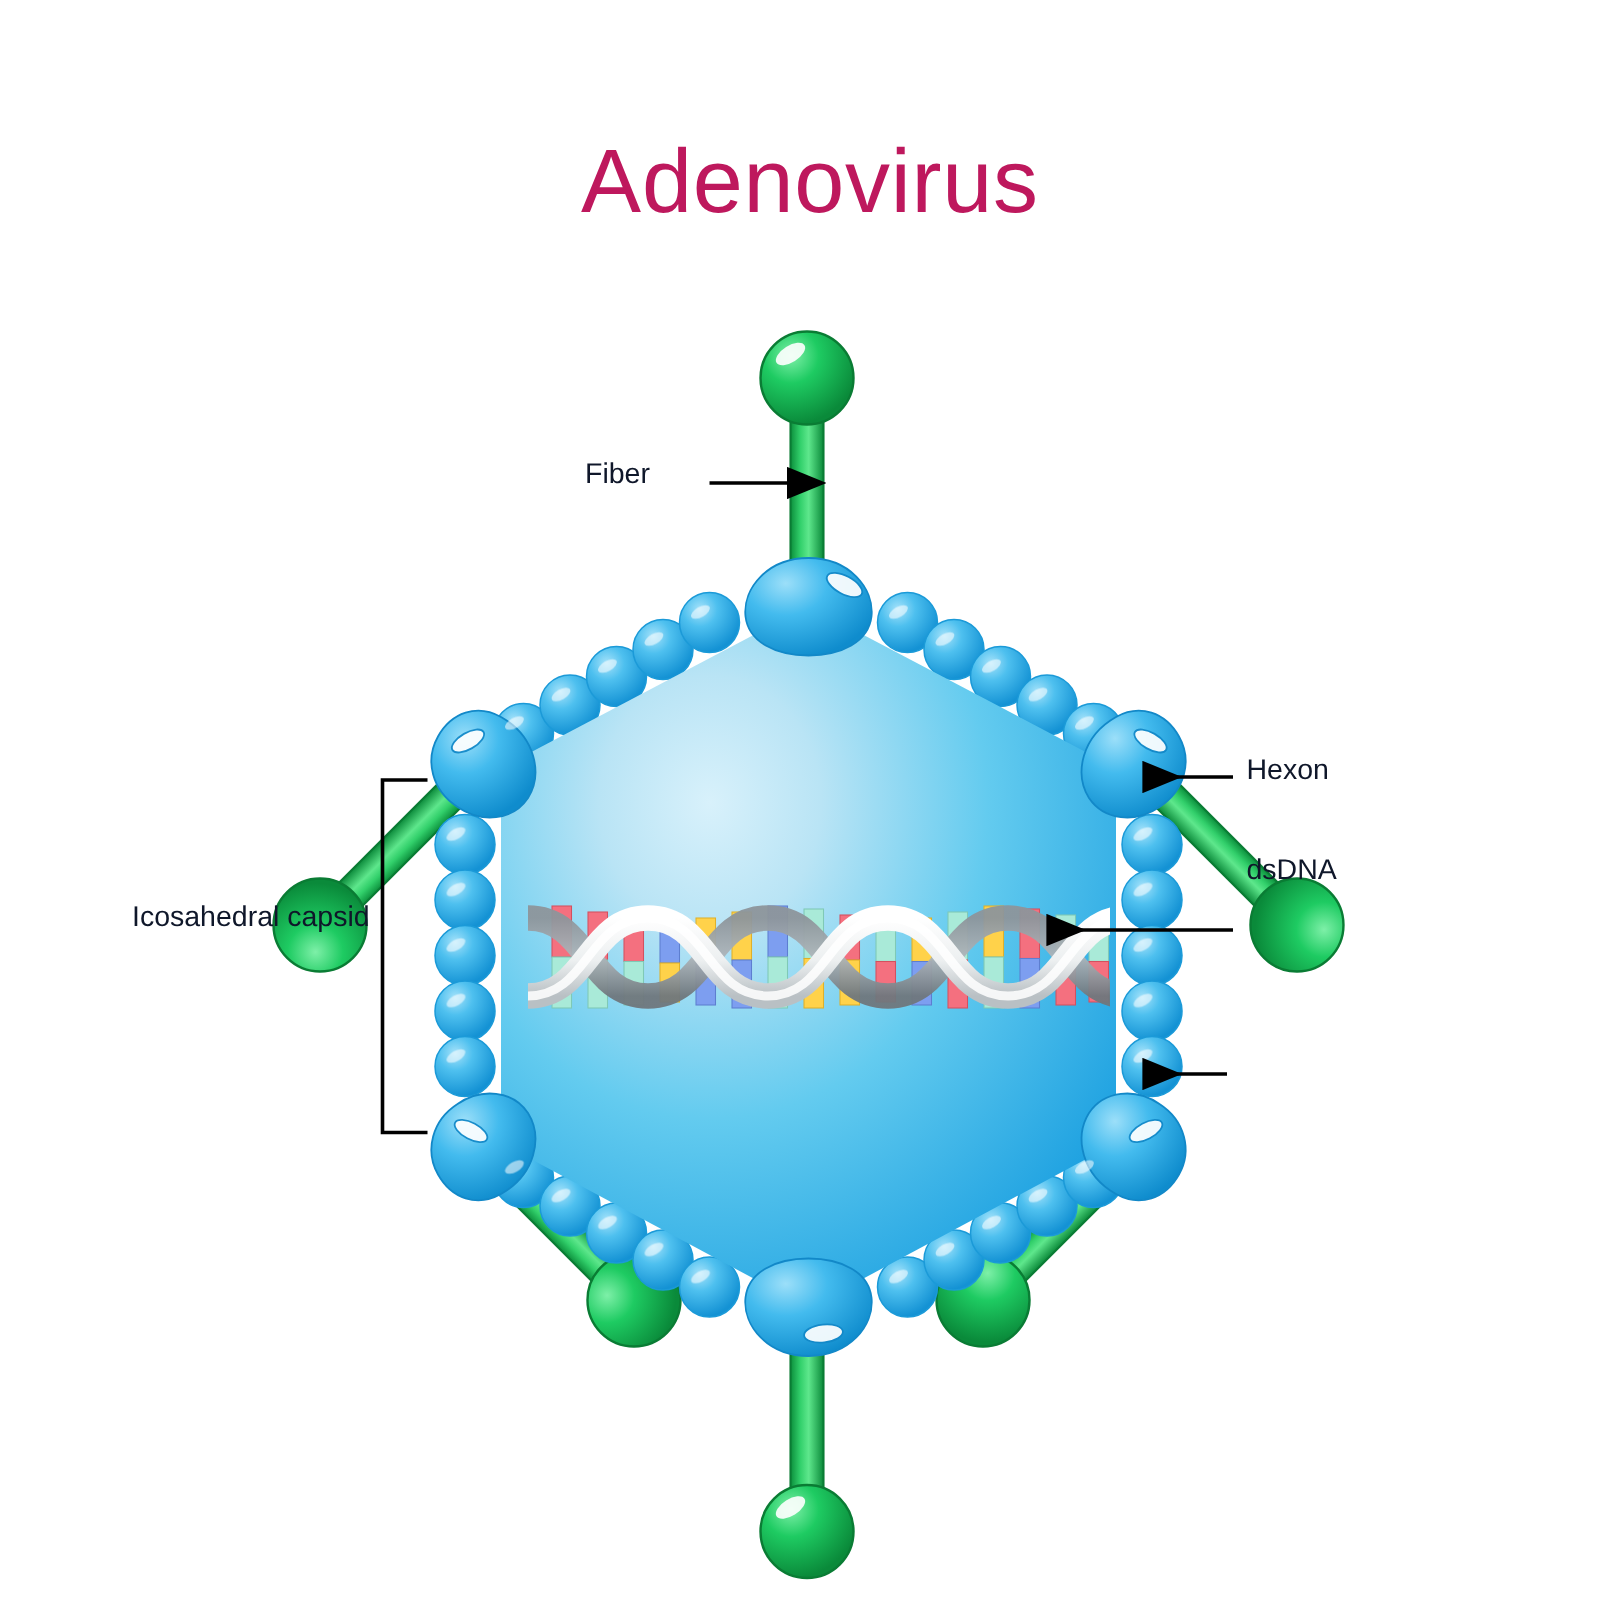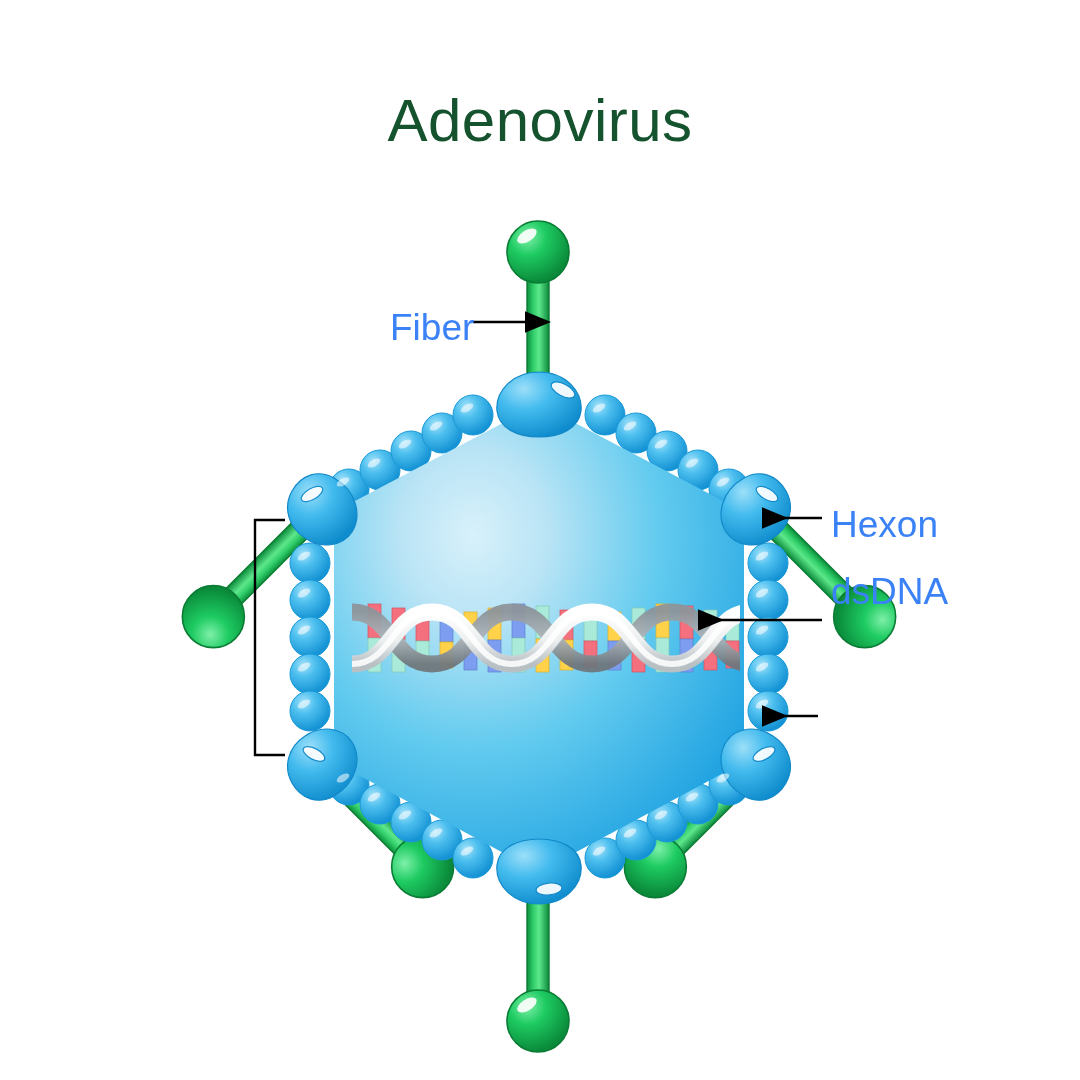--- a/index.html
+++ b/index.html
@@ -15,28 +15,28 @@
     overflow: hidden;
     font-family: "Liberation Sans", sans-serif;
   }
   #title {
     position: absolute;
     left: 0;
     top: 86px;
     width: 1080px;
     text-align: center;
     font-size: 60px;
-    color: #14532d;
+    color: #be185d;
     letter-spacing: 0.5px;
     font-weight: 400;
   }
   .label {
     position: absolute;
-    font-size: 37px;
-    color: #3b82f6;
+    font-size: 19px;
+    color: #0f172a;
     white-space: nowrap;
     line-height: 1.22;
   }
   #label-fiber    { left: 390px; top: 305px; }
   #label-penton   { left: 831px; top: 502px; }
   #label-dsdna    { left: 831px; top: 569px; }
   #label-hexon    { left: 827px; top: 699px; }
   #label-capsid   { left: 88px;  top: 600px; white-space: normal; width: 175px; }
   svg { position: absolute; left: 0; top: 0; }
 </style>
@@ -337,14 +337,15 @@
       <line x1="822" y1="518" x2="764" y2="518" marker-end="url(#arrowL)"></line>
       <line x1="822" y1="620" x2="700" y2="620" marker-end="url(#arrowL)"></line>
       <line x1="818" y1="716" x2="764" y2="716" marker-end="url(#arrowL)"></line>
       <path d="M285,520 L255,520 L255,755 L285,755" stroke-width="2.4"></path>
     </g>
   </svg>
 
   <div class="label" id="label-fiber">Fiber</div>
   <div class="label" id="label-penton">Hexon</div>
   <div class="label" id="label-dsdna">dsDNA</div>
+  <div class="label" id="label-capsid">Icosahedral capsid</div>
 
 </div>
 
 </body></html>

